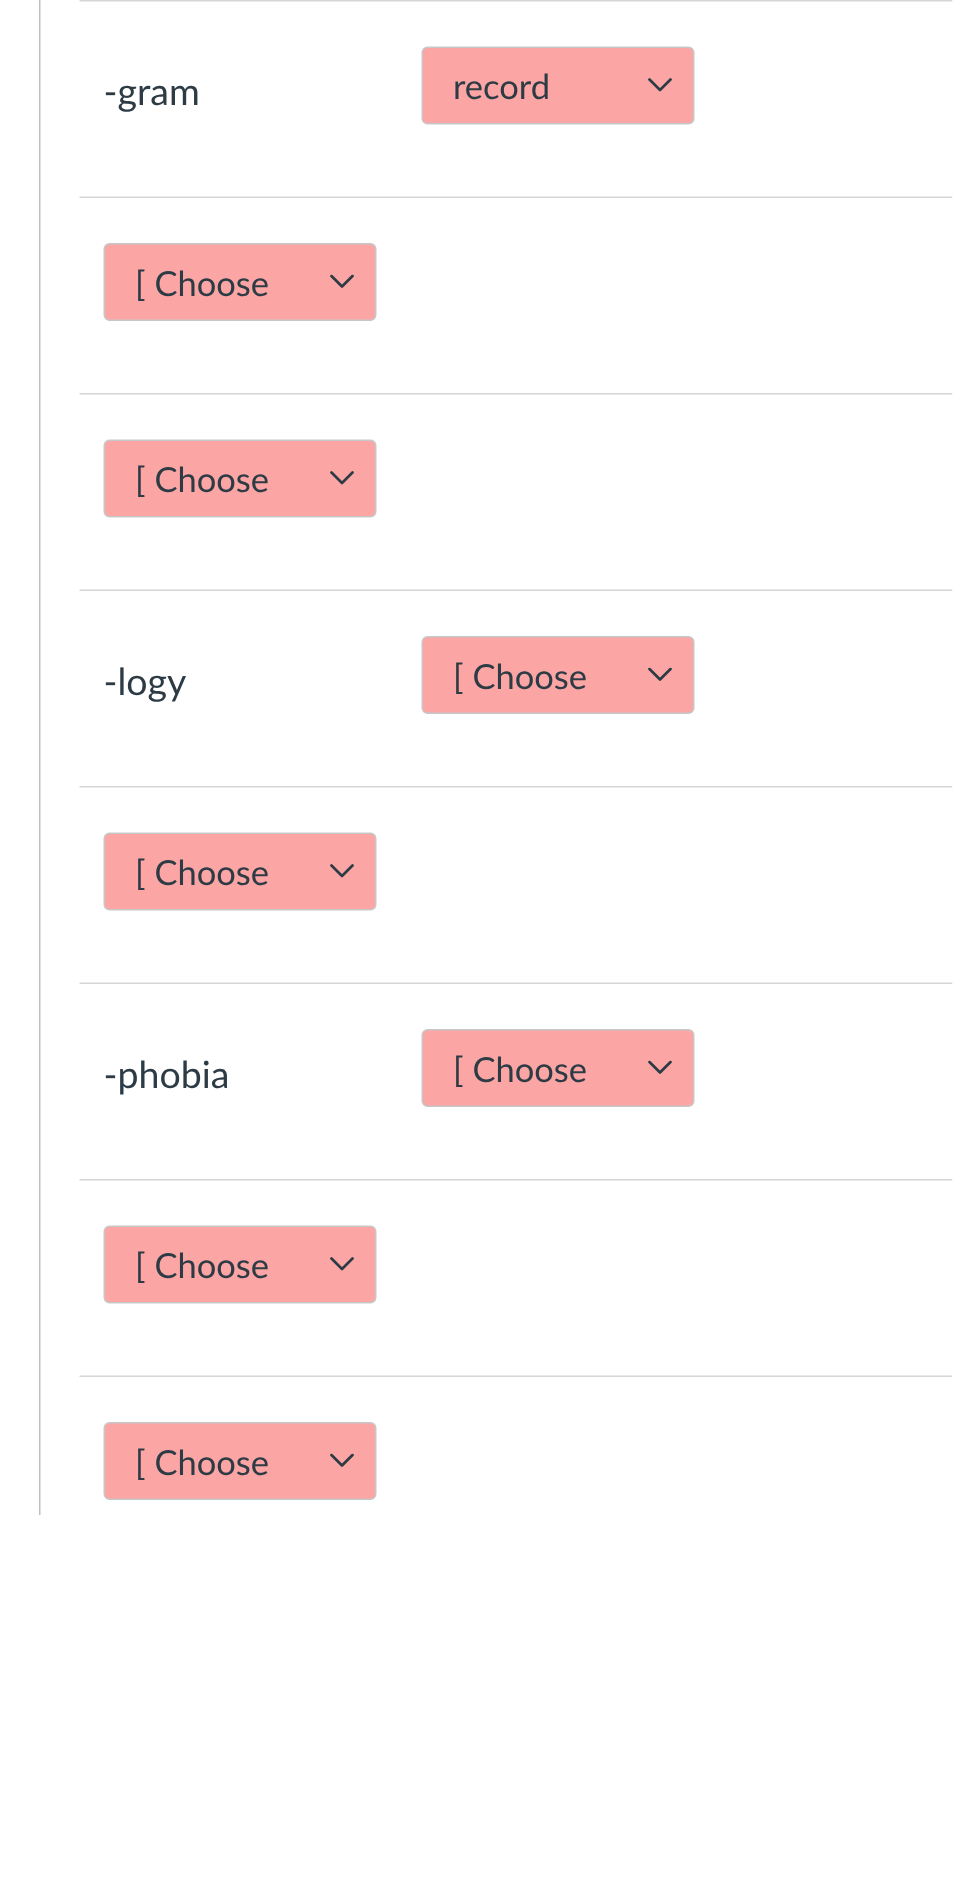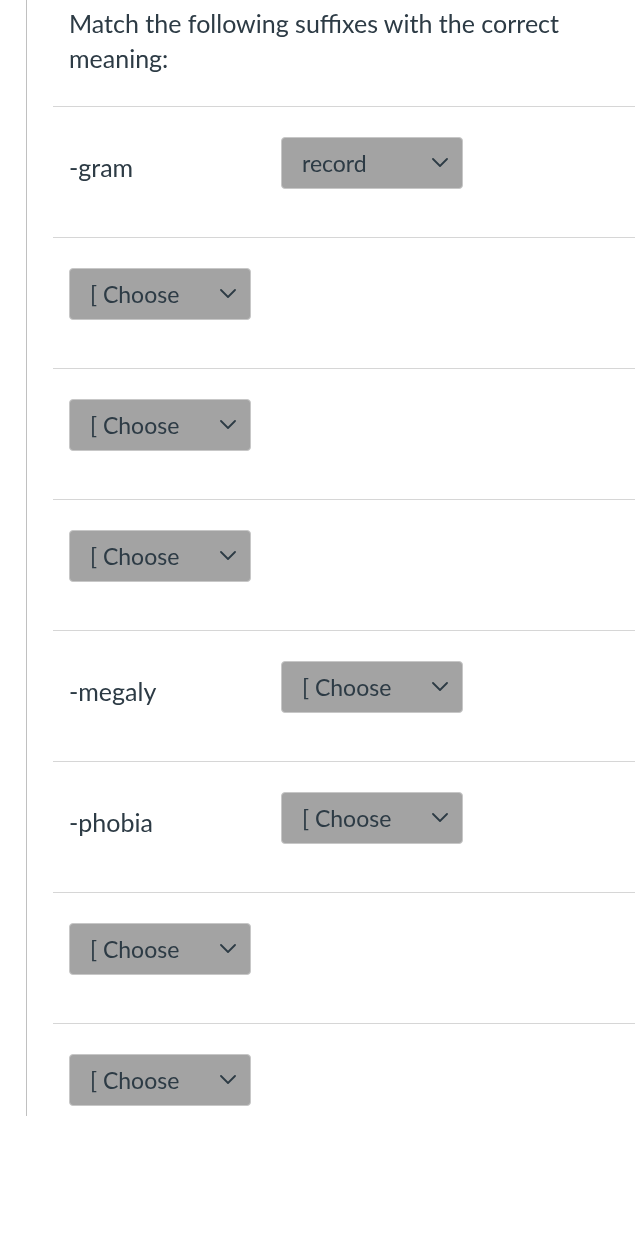--- a/index.html
+++ b/index.html
@@ -38,21 +38,21 @@
     }
     .match-select-wrap {
       flex: 0 0 auto;
     }
     .select-box {
       position: relative;
       display: inline-flex;
       align-items: center;
       border: 1px solid #c7c7c7;
       border-radius: 4px;
-      background: #a3a3a3;
+      background: #fca5a5;
       height: 52px;
       width: 182px;
       padding: 0 44px 0 20px;
       cursor: pointer;
       font-size: 23px;
       color: #2d3b45;
     }
     .select-text {
       white-space: nowrap;
       overflow: hidden;
@@ -66,21 +66,20 @@
       pointer-events: none;
     }
     .chevron svg {
       display: block;
     }
   </style>
 </head>
 <body>
 
 <div class="container">
-  <div class="question-text">Match the following suffixes with the correct meaning:</div>
 
   <div class="match-row">
     <div class="match-label">-gram</div>
     <div class="match-select-wrap">
       <div class="select-box">
         <span class="select-text">record</span>
         <span class="chevron">
           <svg width="16" height="10" viewBox="0 0 16 10">
               <path d="M1 1 L8 8 L15 1" stroke="#2d3b45" stroke-width="1.8" fill="none" stroke-linecap="round" stroke-linejoin="round"></path>
             </svg>
@@ -109,34 +108,34 @@
         <span class="chevron">
           <svg width="16" height="10" viewBox="0 0 16 10">
               <path d="M1 1 L8 8 L15 1" stroke="#2d3b45" stroke-width="1.8" fill="none" stroke-linecap="round" stroke-linejoin="round"></path>
             </svg>
         </span>
       </div>
     </div>
   </div>
 
   <div class="match-row">
+    <div class="match-label">-logy</div>
     <div class="match-select-wrap">
       <div class="select-box">
         <span class="select-text">[ Choose</span>
         <span class="chevron">
           <svg width="16" height="10" viewBox="0 0 16 10">
               <path d="M1 1 L8 8 L15 1" stroke="#2d3b45" stroke-width="1.8" fill="none" stroke-linecap="round" stroke-linejoin="round"></path>
             </svg>
         </span>
       </div>
     </div>
   </div>
 
   <div class="match-row">
-    <div class="match-label">-megaly</div>
     <div class="match-select-wrap">
       <div class="select-box">
         <span class="select-text">[ Choose</span>
         <span class="chevron">
           <svg width="16" height="10" viewBox="0 0 16 10">
               <path d="M1 1 L8 8 L15 1" stroke="#2d3b45" stroke-width="1.8" fill="none" stroke-linecap="round" stroke-linejoin="round"></path>
             </svg>
         </span>
       </div>
     </div>

